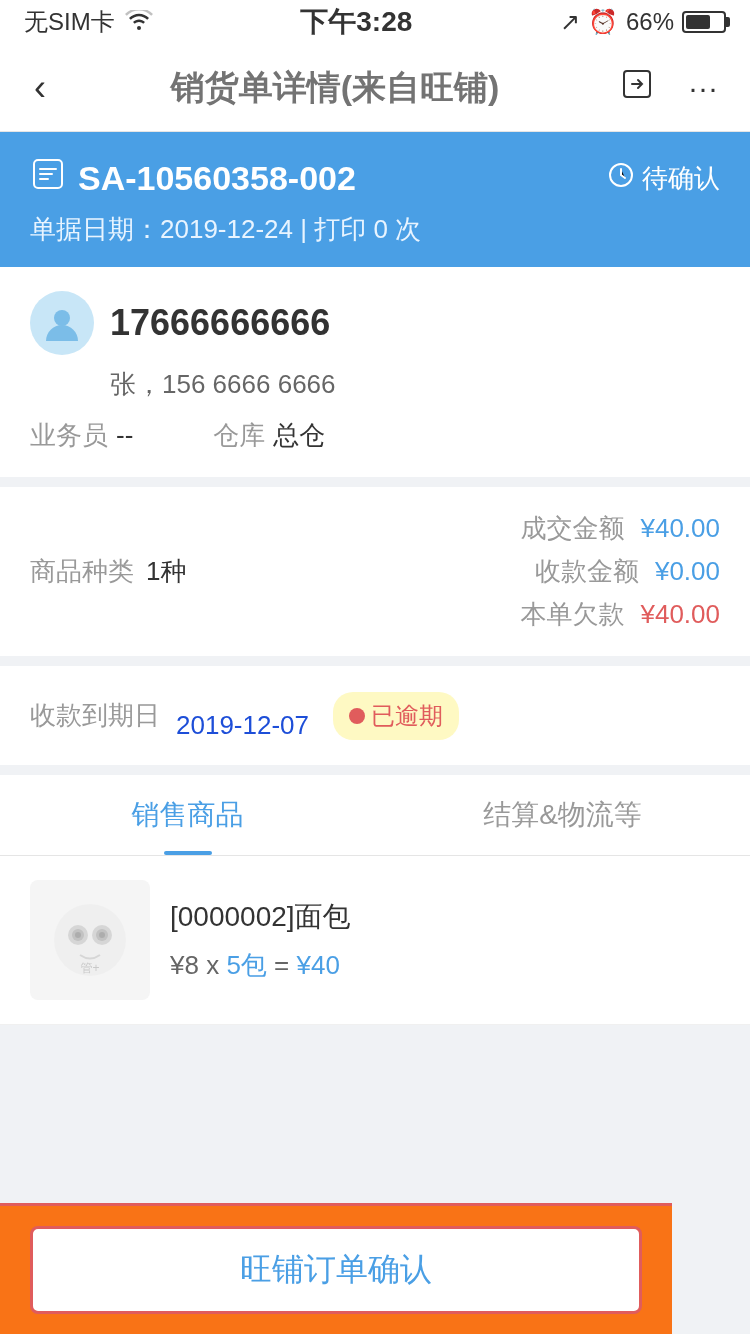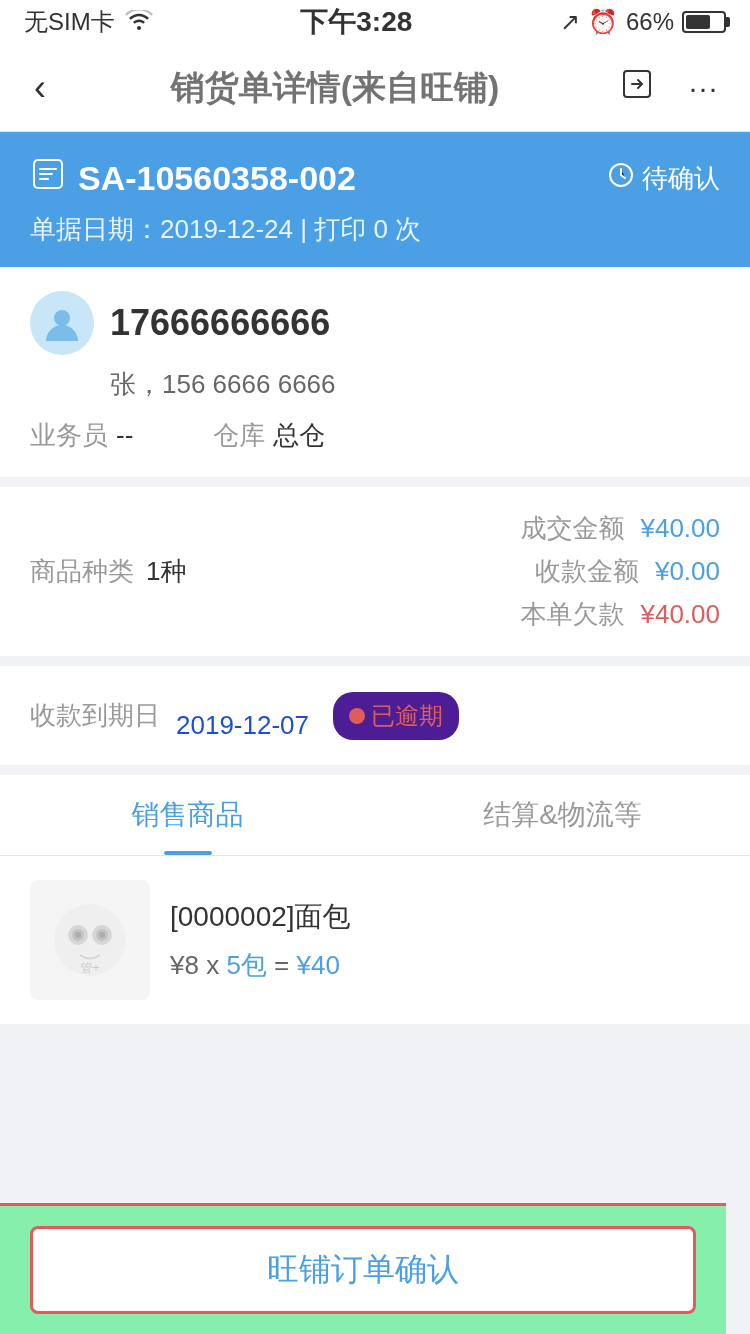--- a/index.html
+++ b/index.html
@@ -246,21 +246,21 @@
       font-size: 26px;
     }
     .due-label {
       color: #999;
     }
     .due-date {
       color: #1d4ed8;
       margin-top: 20px;
     }
     .overdue-badge {
-      background: #4c1d95;
+      background: #fef9c3;
       color: #e05c5c;
       border-radius: 20px;
       padding: 8px 16px;
       font-size: 24px;
       display: flex;
       align-items: center;
       gap: 6px;
       margin-left: 8px;
     }
     .overdue-dot {
@@ -353,23 +353,23 @@
 
     
     .bottom-area {
       background: #f0f2f5;
       min-height: 200px;
     }
     .confirm-btn-container {
       position: fixed;
       bottom: 0;
       left: 0;
-      width: 726px;
+      width: 672px;
       padding: 20px 30px;
-      background: #86efac;
+      background: #f97316;
       border-top: 3px solid #e05c5c;
     }
     .confirm-btn {
       width: 100%;
       height: 88px;
       background: #fff;
       border: 3px solid #e05c5c;
       border-radius: 8px;
       font-size: 32px;
       color: #4a9fe5;

